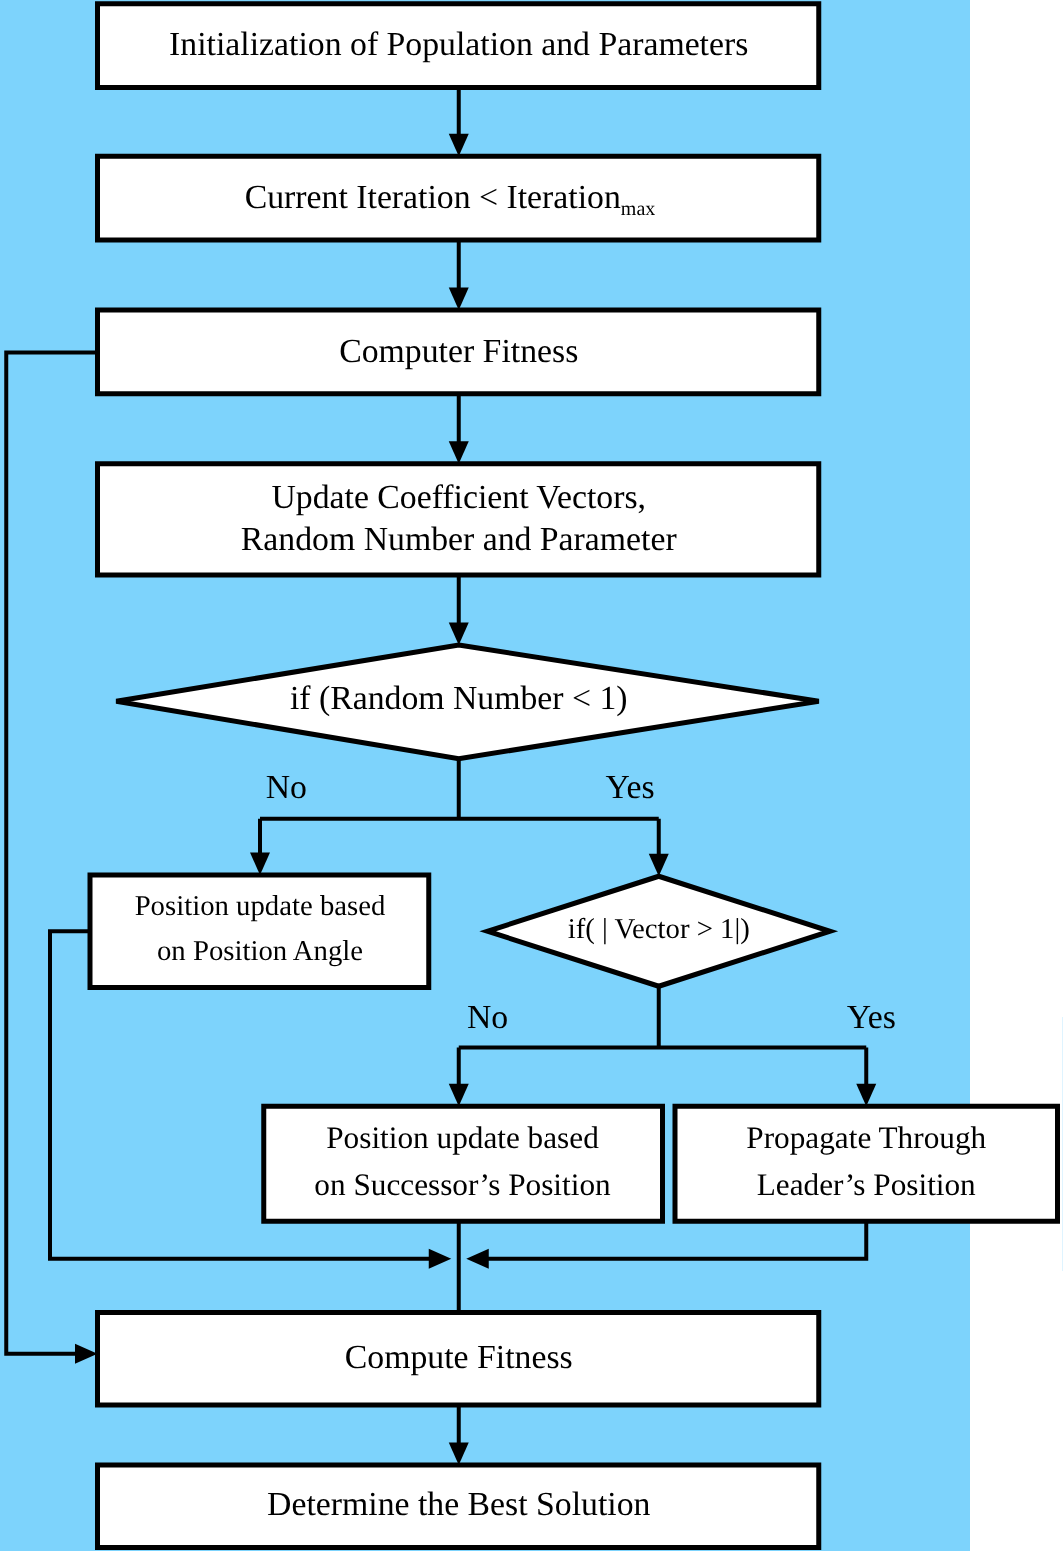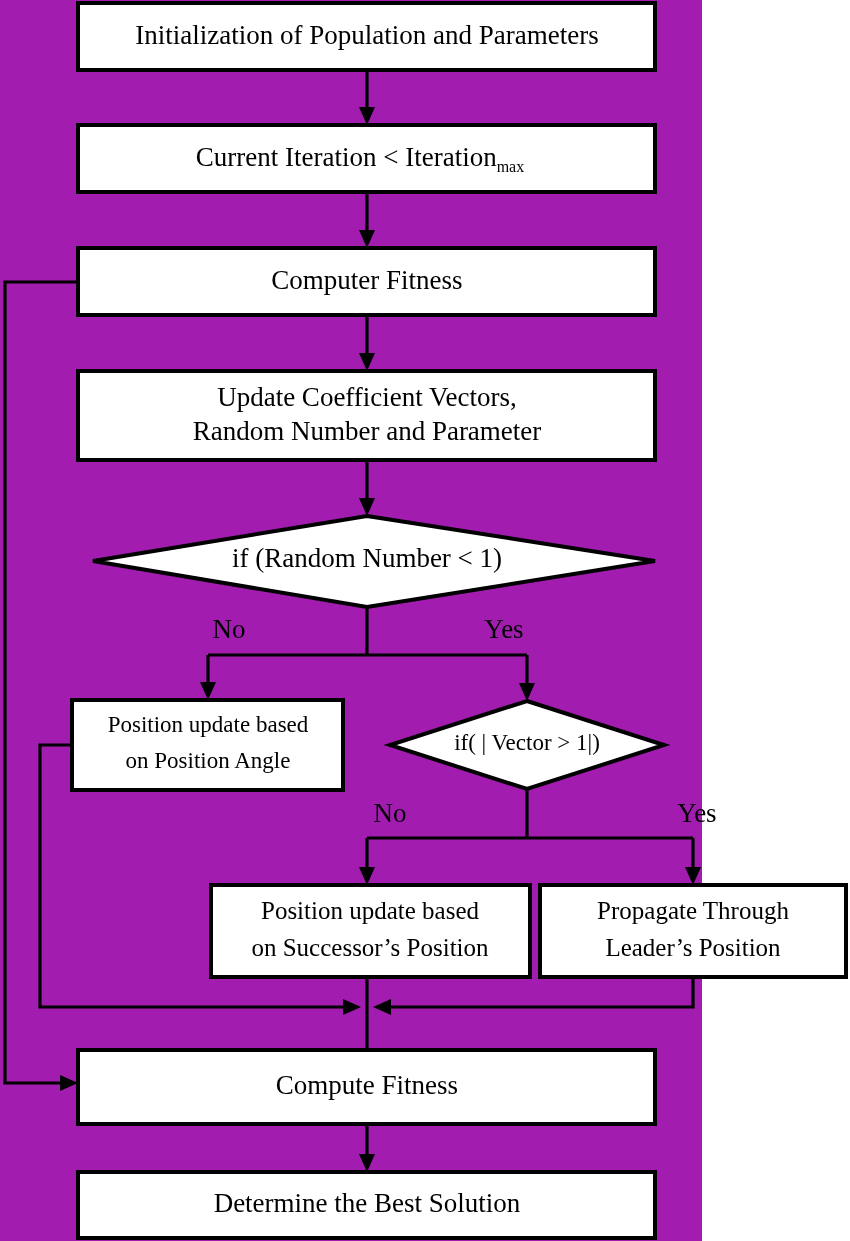--- a/index.html
+++ b/index.html
@@ -8,23 +8,23 @@
     background: #ffffff;
   }
   body {
     width: 850px;
     height: 1241px;
     font-family: "Liberation Serif", "DejaVu Serif", serif;
     overflow: hidden;
   }
   #flowchart-root {
     position: relative;
-    width: 702px;
+    width: 776px;
     height: 1241px;
-    background: #a21caf;
+    background: #7dd3fc;
   }
   svg.chart-canvas {
     display: block;
     width: 850px;
     height: 1241px;
   }
   .node-box {
     fill: #ffffff;
     stroke: #000000;
     stroke-width: 4;

